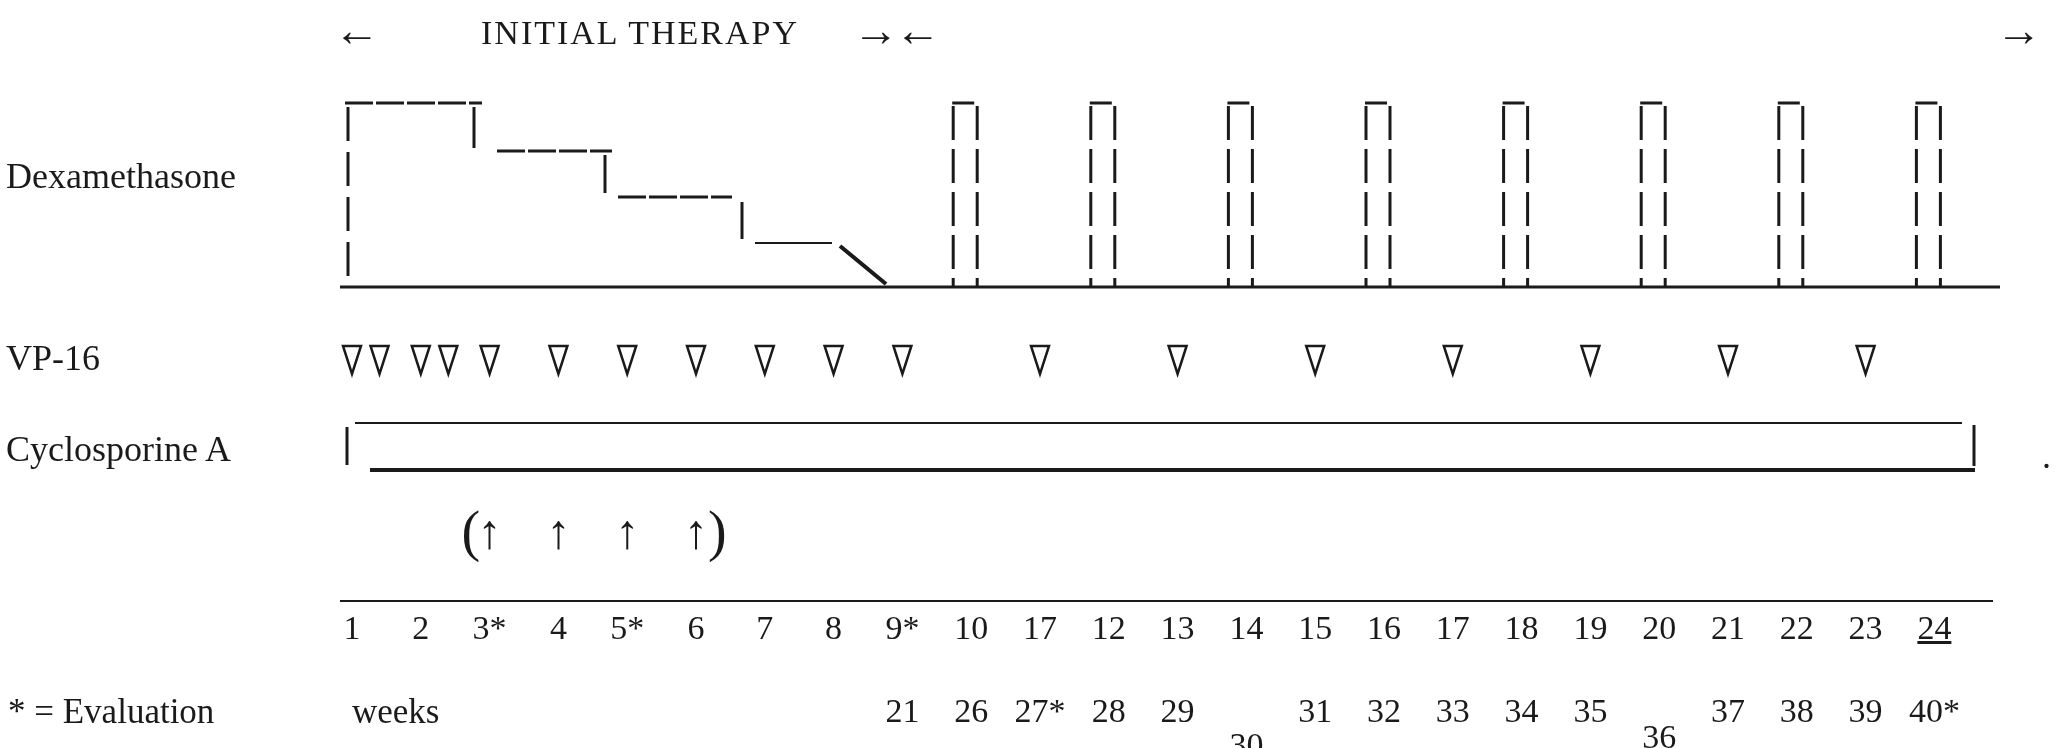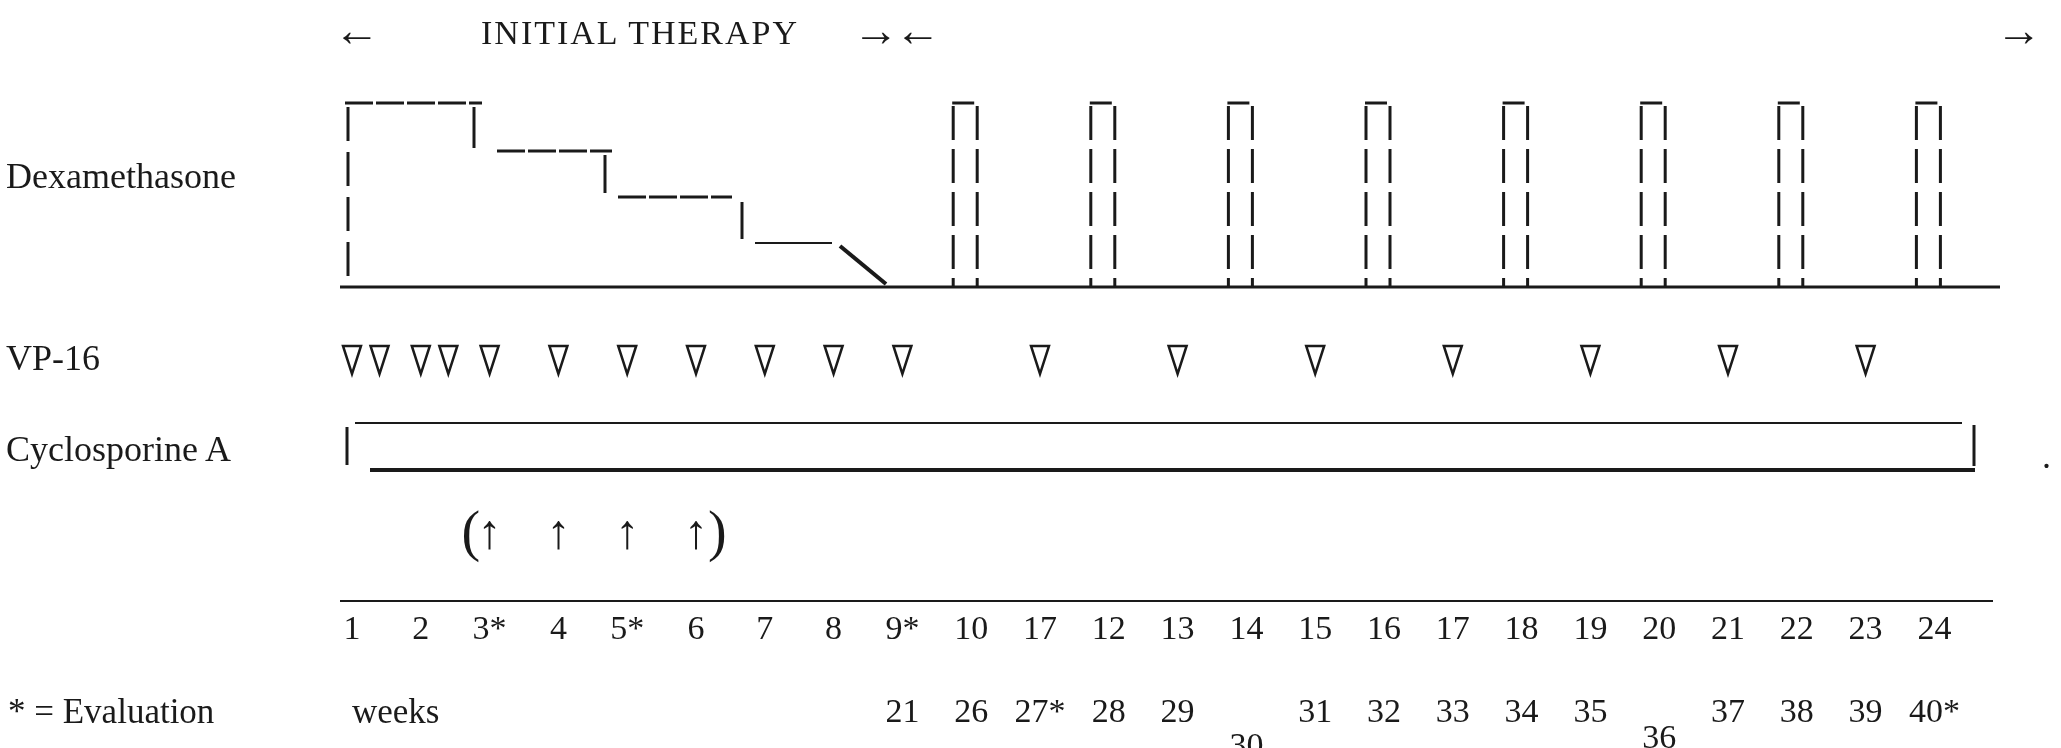--- a/index.html
+++ b/index.html
@@ -123,21 +123,21 @@
       <span class="week-num" style="left: 1246.4px; top: 611px;">14</span>
       <span class="week-num" style="left: 1315.2px; top: 611px;">15</span>
       <span class="week-num" style="left: 1384px; top: 611px;">16</span>
       <span class="week-num" style="left: 1452.8px; top: 611px;">17</span>
       <span class="week-num" style="left: 1521.6px; top: 611px;">18</span>
       <span class="week-num" style="left: 1590.4px; top: 611px;">19</span>
       <span class="week-num" style="left: 1659.2px; top: 611px;">20</span>
       <span class="week-num" style="left: 1728px; top: 611px;">21</span>
       <span class="week-num" style="left: 1796.8px; top: 611px;">22</span>
       <span class="week-num" style="left: 1865.6px; top: 611px;">23</span>
-      <span class="week-num" style="left: 1934.4px; top: 611px;">24</span>
+      <span class="week-num" style="left: 1934.4px; top: 611px; text-decoration: underline;">24</span>
     </div>
   <div id="week-row2">
       <span class="week-num" style="left: 902.4px; top: 694px;">21</span>
       <span class="week-num" style="left: 971.2px; top: 694px;">26</span>
       <span class="week-num" style="left: 1040px; top: 694px;">27*</span>
       <span class="week-num" style="left: 1108.8px; top: 694px;">28</span>
       <span class="week-num" style="left: 1177.6px; top: 694px;">29</span>
       <span class="week-num" style="left: 1246.4px; top: 680px; margin-top: 48px;">30</span>
       <span class="week-num" style="left: 1315.2px; top: 694px;">31</span>
       <span class="week-num" style="left: 1384px; top: 694px;">32</span>

